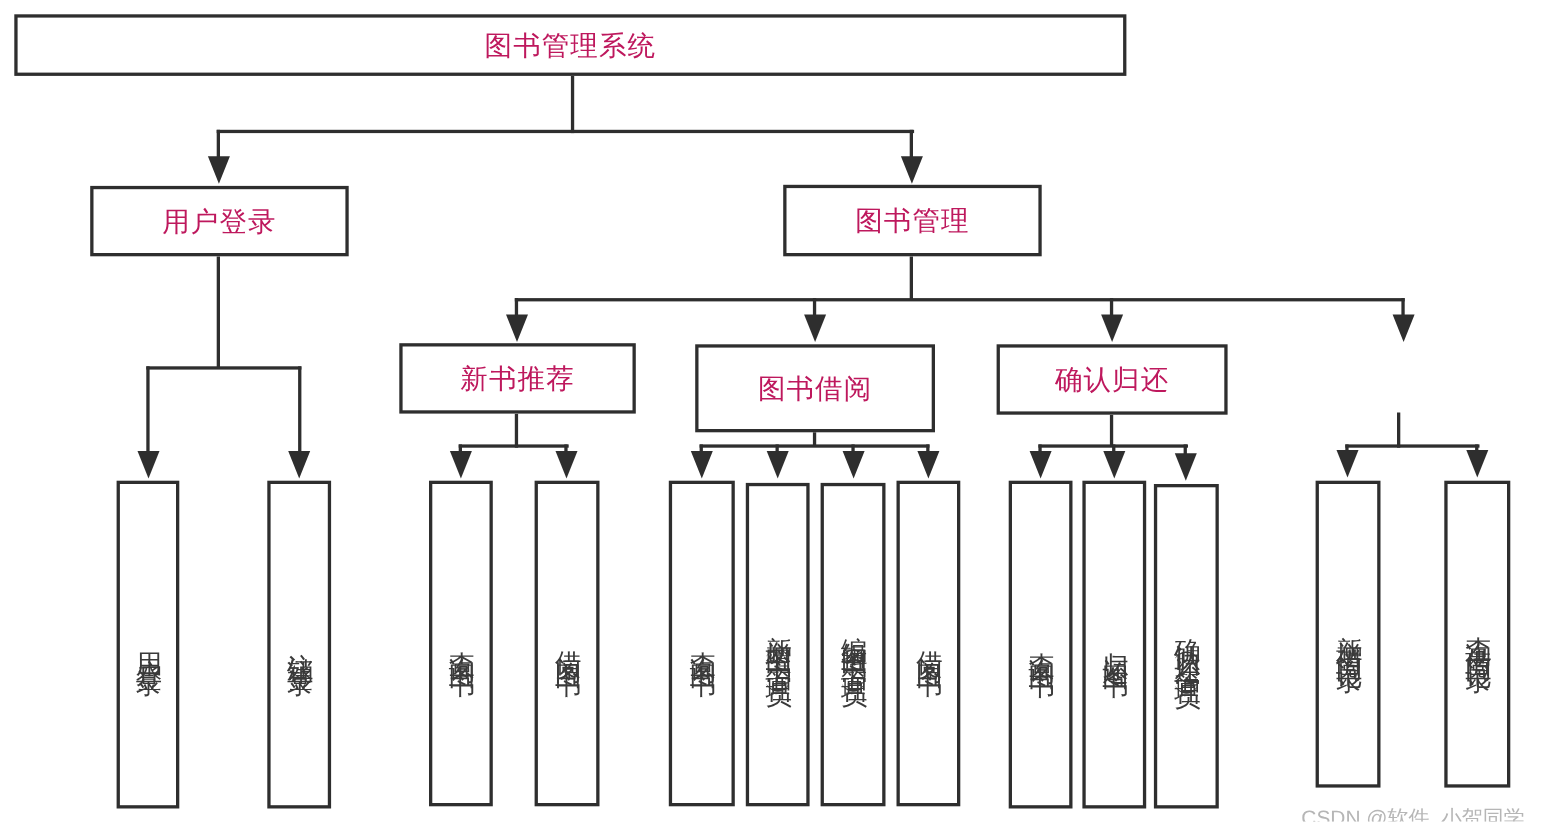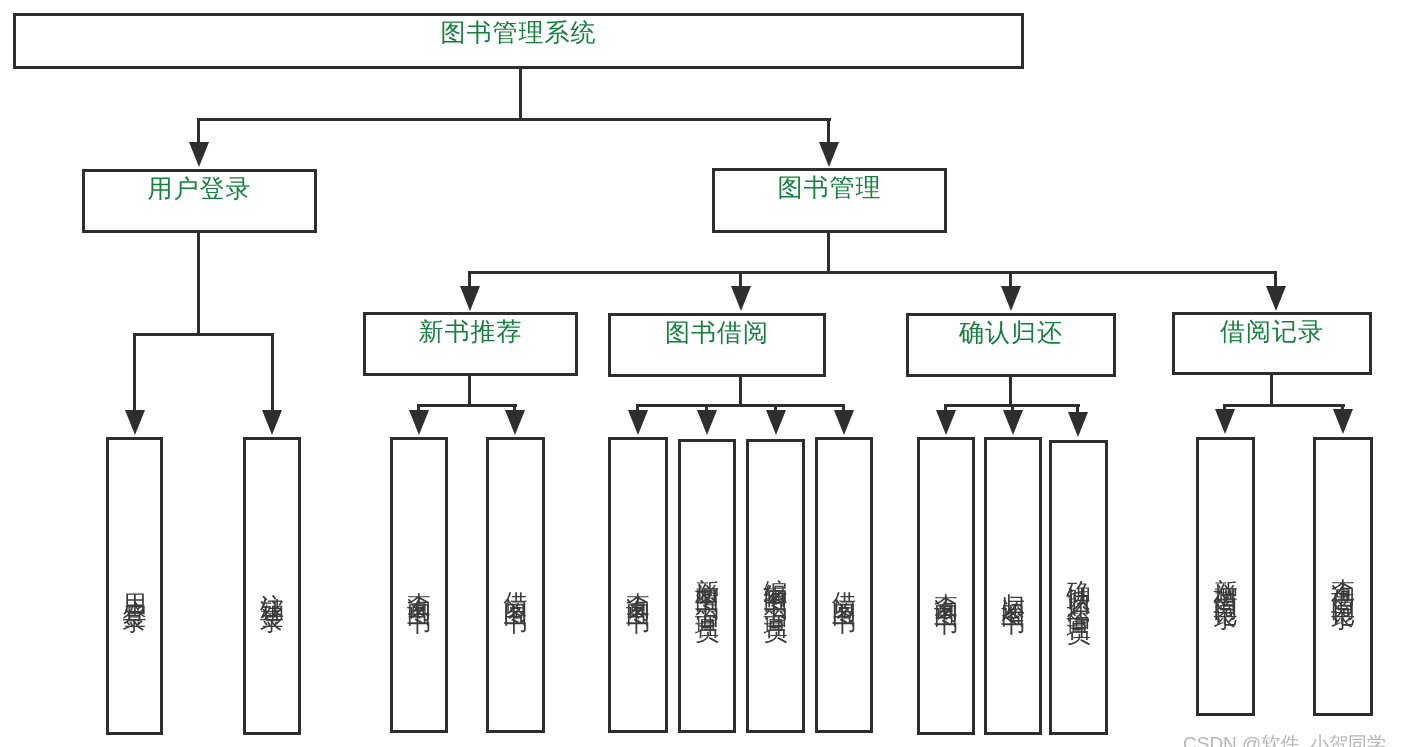--- a/index.html
+++ b/index.html
@@ -4,22 +4,22 @@
 <style>
   html,body { margin:0; padding:0; background:#ffffff; }
   body { font-family:"Liberation Sans","DejaVu Sans",sans-serif; }
   #canvas {
     position:relative; width:1405px; height:747px; background:#ffffff;
     overflow:hidden;
   }
   .box {
     position:absolute; box-sizing:border-box;
     border:3px solid #2e2e2e; background:#ffffff;
-    display:flex; justify-content:center;
-    font-size:25px; color:#15803d; letter-spacing:1px;
+    display:flex; align-items:center; justify-content:center;
+    font-size:25px; color:#be185d; letter-spacing:1px;
     z-index:2;
   }
   .vbox {
     position:absolute; box-sizing:border-box;
     border:3px solid #2e2e2e; background:#ffffff;
     display:flex; align-items:center; justify-content:center;
     z-index:2;
   }
   .vbox span {
     writing-mode:vertical-rl; text-orientation:mixed;
@@ -51,31 +51,28 @@
   </div>
 
   <div class="box" style="left:712px; top:168px; width:235px; height:65px">
     <span>图书管理</span>
   </div>
 
   <div class="box" style="left:363px; top:312px; width:215px; height:64px">
     <span>新书推荐</span>
   </div>
 
-  <div class="box" style="left:608px; top:313px; width:218px; height:64px">
+  <div class="box" style="left:632px; top:313px; width:218px; height:80px">
     <span>图书借阅</span>
   </div>
 
   <div class="box" style="left:906px; top:313px; width:210px; height:64px">
     <span>确认归还</span>
   </div>
 
-  <div class="box" style="left:1172px; top:312px; width:200px; height:63px">
-    <span>借阅记录</span>
-  </div>
 
   <div class="vbox" style="left:106px; top:437px; width:57px; height:298px">
     <span>用户登录</span>
   </div>
   <div class="vbox" style="left:243px; top:437px; width:58px; height:298px">
     <span>注销登录</span>
   </div>
 
   <div class="vbox" style="left:390px; top:437px; width:58px; height:296px">
     <span>查询图书</span>

